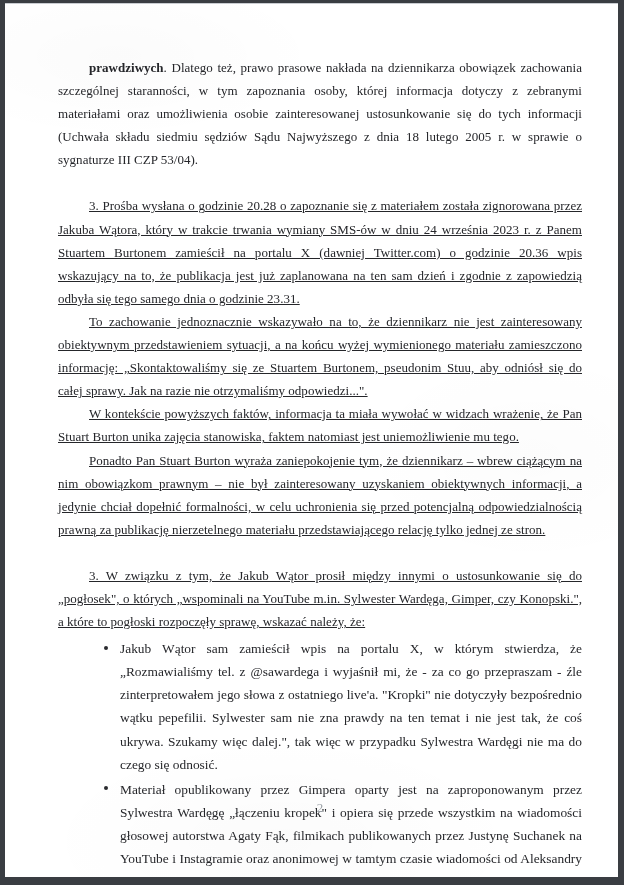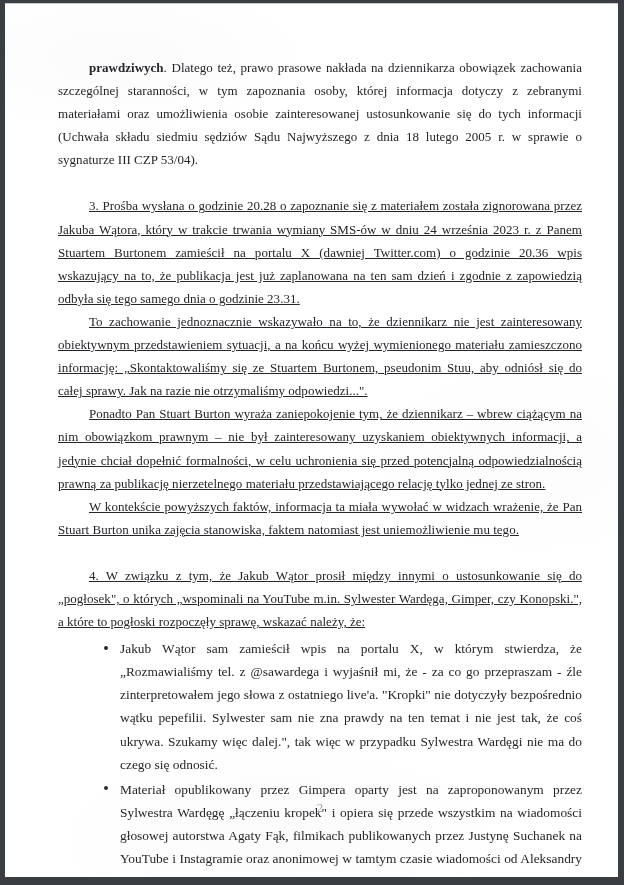--- a/index.html
+++ b/index.html
@@ -124,25 +124,25 @@
   <div class="scan-tint"></div>
 
   <div id="text-column">
 
     <p class="para indent"><b class="lead">prawdziwych</b><span>. Dlatego też, prawo prasowe nakłada na dziennikarza obowiązek zachowania szczególnej staranności, w tym zapoznania osoby, której informacja dotyczy z zebranymi materiałami oraz umożliwienia osobie zainteresowanej ustosunkowanie się do tych informacji (Uchwała składu siedmiu sędziów Sądu Najwyższego z dnia 18 lutego 2005 r. w sprawie o sygnaturze III CZP 53/04).</span></p>
 
     <p class="para indent gap-lg">3. Prośba wysłana o godzinie 20.28 o zapoznanie się z materiałem została zignorowana przez Jakuba Wątora, który w trakcie trwania wymiany SMS-ów w dniu 24 września 2023 r. z Panem Stuartem Burtonem zamieścił na portalu X (dawniej Twitter.com) o godzinie 20.36 wpis wskazujący na to, że publikacja jest już zaplanowana na ten sam dzień i zgodnie z zapowiedzią odbyła się tego samego dnia o godzinie 23.31.</p>
 
     <p class="para indent">To zachowanie jednoznacznie wskazywało na to, że dziennikarz nie jest zainteresowany obiektywnym przedstawieniem sytuacji, a na końcu wyżej wymienionego materiału zamieszczono informację: „Skontaktowaliśmy się ze Stuartem Burtonem, pseudonim Stuu, aby odniósł się do całej sprawy. Jak na razie nie otrzymaliśmy odpowiedzi...".</p>
 
+    <p class="para indent">W kontekście powyższych faktów, informacja ta miała wywołać w widzach wrażenie, że Pan Stuart Burton unika zajęcia stanowiska, faktem natomiast jest uniemożliwienie mu tego.</p>
+
     <p class="para indent">Ponadto Pan Stuart Burton wyraża zaniepokojenie tym, że dziennikarz – wbrew ciążącym na nim obowiązkom prawnym – nie był zainteresowany uzyskaniem obiektywnych informacji, a jedynie chciał dopełnić formalności, w celu uchronienia się przed potencjalną odpowiedzialnością prawną za publikację nierzetelnego materiału przedstawiającego relację tylko jednej ze stron.</p>
 
-    <p class="para indent">W kontekście powyższych faktów, informacja ta miała wywołać w widzach wrażenie, że Pan Stuart Burton unika zajęcia stanowiska, faktem natomiast jest uniemożliwienie mu tego.</p>
-
-    <p class="para indent gap-lg">4. W związku z tym, że Jakub Wątor prosił między innymi o ustosunkowanie się do „pogłosek", o których „wspominali na YouTube m.in. Sylwester Wardęga, Gimper, czy Konopski.", a które to pogłoski rozpoczęły sprawę, wskazać należy, że:</p>
+    <p class="para indent gap-lg">3. W związku z tym, że Jakub Wątor prosił między innymi o ustosunkowanie się do „pogłosek", o których „wspominali na YouTube m.in. Sylwester Wardęga, Gimper, czy Konopski.", a które to pogłoski rozpoczęły sprawę, wskazać należy, że:</p>
 
     <ul class="bullets">
       <li><span class="bullet-dot"></span><span>Jakub Wątor sam zamieścił wpis na portalu X, w którym stwierdza, że „Rozmawialiśmy tel. z @sawardega i wyjaśnił mi, że - za co go przepraszam - źle zinterpretowałem jego słowa z ostatniego live'a. "Kropki" nie dotyczyły bezpośrednio wątku pepefilii. Sylwester sam nie zna prawdy na ten temat i nie jest tak, że coś ukrywa. Szukamy więc dalej.", tak więc w przypadku Sylwestra Wardęgi nie ma do czego się odnosić.</span></li>
       <li><span class="bullet-dot"></span><span>Materiał opublikowany przez Gimpera oparty jest na zaproponowanym przez Sylwestra Wardęgę „łączeniu kropek" i opiera się przede wszystkim na wiadomości głosowej autorstwa Agaty Fąk, filmikach publikowanych przez Justynę Suchanek na YouTube i Instagramie oraz anonimowej w tamtym czasie wiadomości od Aleksandry Adamczyk.</span></li>
     </ul>
 
     <div id="page-number">2</div>
   </div>
 </div>
 

